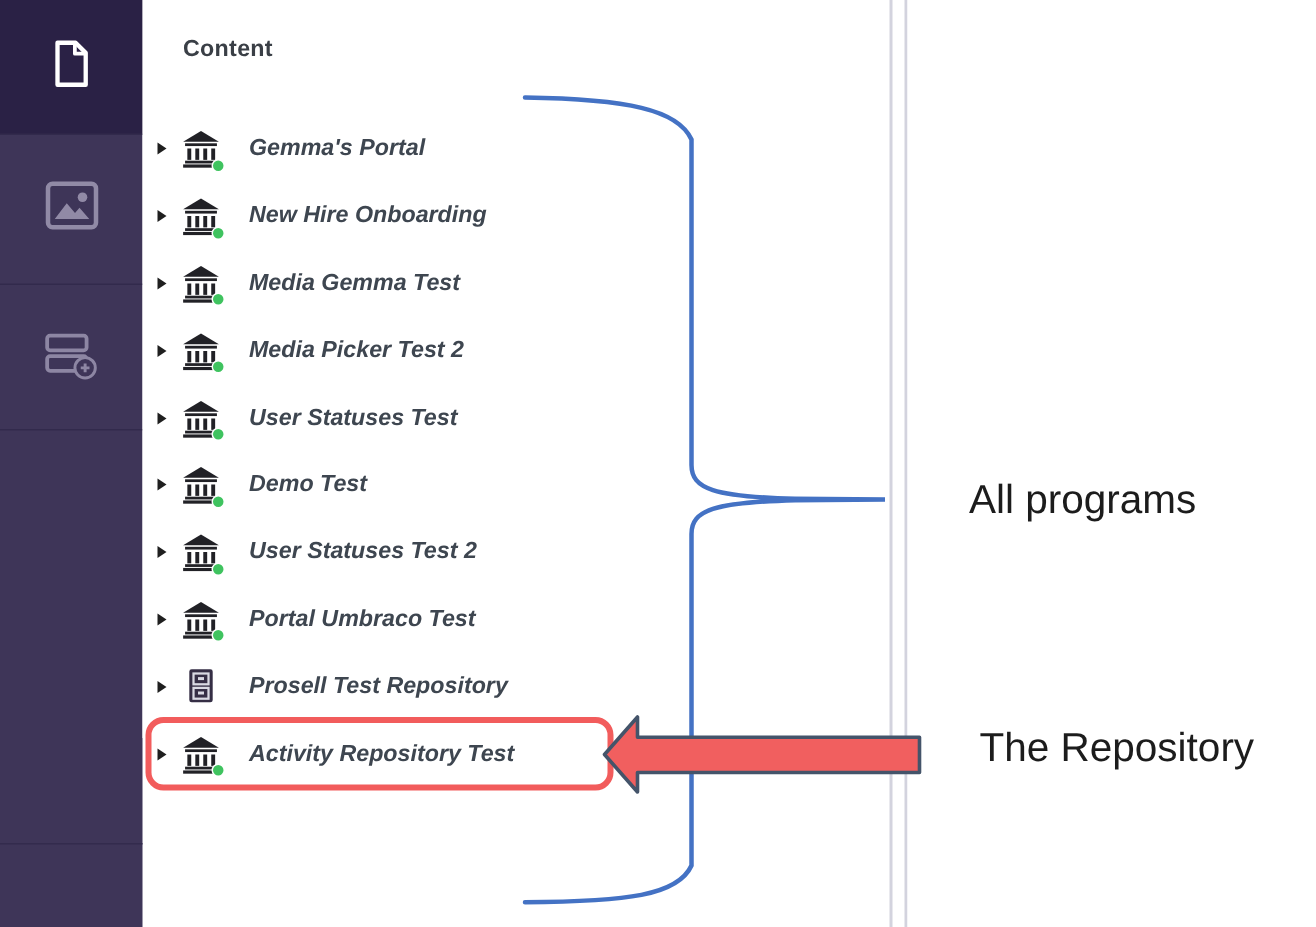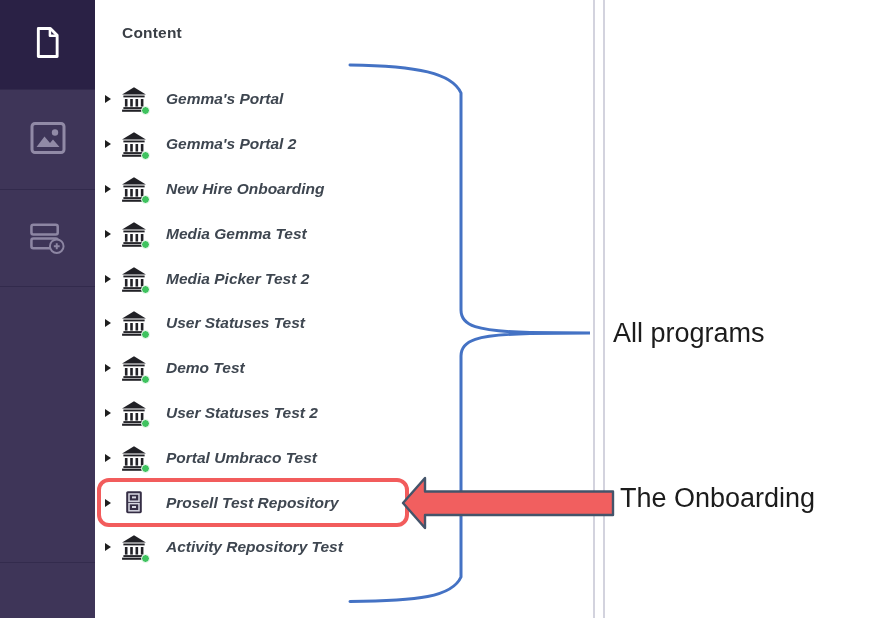--- a/index.html
+++ b/index.html
@@ -52,21 +52,21 @@
   }
 
   
   .splitter{
     position:absolute;left:593px;top:0;width:12px;height:618px;background:#ffffff;
     border-left:2px solid #d3d3de;border-right:2px solid #d3d3de;cursor:col-resize;
   }
 
   
   .right-panel{position:absolute;left:605px;top:0;width:272px;height:618px;background:#fff;}
-  .ann-label{position:absolute;font-size:27px;color:#1c1c1c;white-space:nowrap;}
+  .ann-label{position:absolute;font-size:27px;color:#1c1c1c;white-space:nowrap;margin-left:33px;}
   .ann-all{left:8px;top:318px;}
   .ann-repo{left:15px;top:483px;}
 
   
   .overlay{position:absolute;left:0;top:0;width:877px;height:618px;pointer-events:none;}
 </style>
 </head>
 <body>
 
 <div class="screen">
@@ -133,38 +133,20 @@
         <rect x="3.6" y="12" width="2.4" height="7" fill="#212126"></rect>
         <rect x="8.5" y="12" width="2.4" height="7" fill="#212126"></rect>
         <rect x="13.4" y="12" width="2.4" height="7" fill="#212126"></rect>
         <rect x="18.3" y="12" width="2.4" height="7" fill="#212126"></rect>
         <rect x="2.2" y="19.5" width="19.6" height="1.7" fill="#212126"></rect>
         <rect x="1" y="21.8" width="22" height="2" fill="#212126"></rect>
       </svg>
 
       <span class="dot"></span>
     </span>
-    <span class="row-label">Gemma's Portal 2</span>
-  </li>
-        <li class="tree-row">
-    <span class="caret"></span>
-    <span class="node-icon">
-      <svg class="bank-svg" width="26" height="26" viewBox="0 0 24 24">
-        <path d="M12 1.2 L23 7.8 H1 Z" fill="#212126"></path>
-        <rect x="2.2" y="8.8" width="19.6" height="1.7" fill="#212126"></rect>
-        <rect x="3.6" y="12" width="2.4" height="7" fill="#212126"></rect>
-        <rect x="8.5" y="12" width="2.4" height="7" fill="#212126"></rect>
-        <rect x="13.4" y="12" width="2.4" height="7" fill="#212126"></rect>
-        <rect x="18.3" y="12" width="2.4" height="7" fill="#212126"></rect>
-        <rect x="2.2" y="19.5" width="19.6" height="1.7" fill="#212126"></rect>
-        <rect x="1" y="21.8" width="22" height="2" fill="#212126"></rect>
-      </svg>
-
-      <span class="dot"></span>
-    </span>
     <span class="row-label">New Hire Onboarding</span>
   </li>
         <li class="tree-row">
     <span class="caret"></span>
     <span class="node-icon">
       <svg class="bank-svg" width="26" height="26" viewBox="0 0 24 24">
         <path d="M12 1.2 L23 7.8 H1 Z" fill="#212126"></path>
         <rect x="2.2" y="8.8" width="19.6" height="1.7" fill="#212126"></rect>
         <rect x="3.6" y="12" width="2.4" height="7" fill="#212126"></rect>
         <rect x="8.5" y="12" width="2.4" height="7" fill="#212126"></rect>
@@ -302,21 +284,21 @@
     <span class="row-label">Activity Repository Test</span>
   </li>
       </ul>
     <div class="highlight-box" style="border-color: rgb(242, 92, 92);"></div>
   </section>
 
   <div class="splitter"></div>
 
   <section class="right-panel">
     <div class="ann-label ann-all">All programs</div>
-    <div class="ann-label ann-repo">The Onboarding</div>
+    <div class="ann-label ann-repo">The Repository</div>
   </section>
 
   <svg class="overlay" viewBox="0 0 877 618">
     <path id="brace-path" d="M350 65 C418 66 452 73 461 93 L461 310 C461 326 476 331 530 332.5 L590 333 L530 333.5 C476 335 461 340 461 356 L461 577 C452 597 418 601 350 601.5" fill="none" stroke="#4472C4" stroke-width="3" stroke-linecap="round"></path>
     <path id="arrow-shape" d="M403 503 L425 478 L425 491.5 L613 491.5 L613 515 L425 515 L425 528 Z" fill="#F15F5F" stroke="#44546A" stroke-width="2.4" stroke-linejoin="round"></path>
   </svg>
 
 </div>
 
 </body></html>

